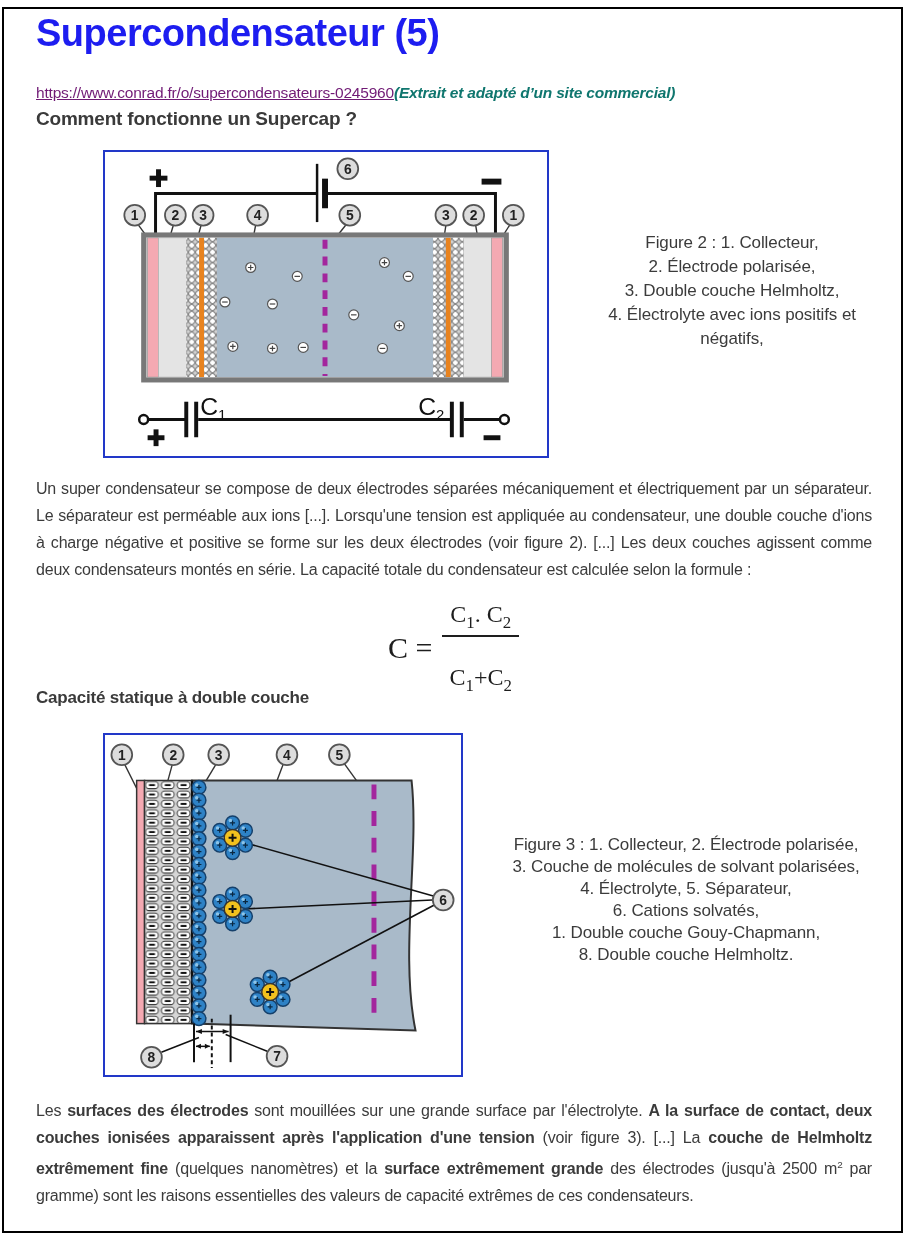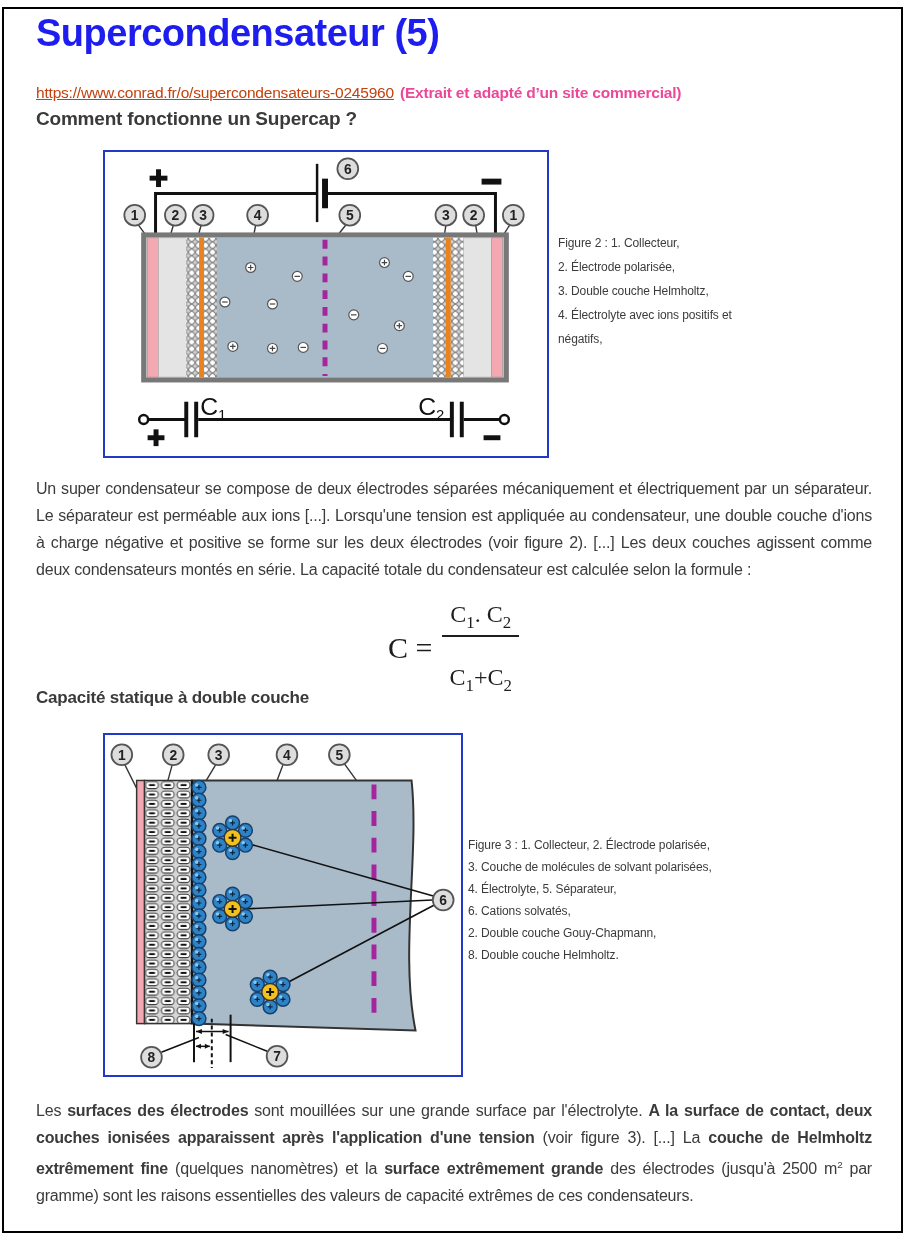--- a/index.html
+++ b/index.html
@@ -1,28 +1,28 @@
 <!DOCTYPE html>
 <html><head>
 <meta charset="utf-8">
 <style>
   html,body{margin:0;padding:0;background:#fff;}
   body{font-family:"Liberation Sans",sans-serif;color:#3b3b3b;}
   .page{position:relative;width:907px;height:1240px;background:#fff;overflow:hidden;}
   .page-border{position:absolute;left:2px;top:7px;width:901px;height:1226px;border:2px solid #000;box-sizing:border-box;}
   .title{position:absolute;left:36px;top:12px;font-size:38px;font-weight:bold;color:#1d1df0;letter-spacing:-0.5px;}
   .linkline{position:absolute;left:36px;top:84px;font-size:15.5px;letter-spacing:-0.2px;white-space:nowrap;}
-  .linkline a{color:#c2410c;text-align:right;}
-  .linkline .note{color:#ec4899;font-weight:bold;margin-left:6px;}
+  .linkline a{color:#701a75;text-align:right;}
+  .linkline .note{color:#0f766e;font-weight:bold;font-style:italic;}
   .h-main{position:absolute;left:36px;top:108px;font-size:19px;font-weight:bold;color:#3a3a3a;letter-spacing:-0.2px;}
   .h-sub{position:absolute;left:36px;top:688px;font-size:17px;font-weight:bold;color:#3a3a3a;letter-spacing:-0.2px;text-align:right;}
   .figbox{position:absolute;border:2px solid #2238c8;background:#fff;box-sizing:border-box;}
   .fig2{left:103px;top:150px;width:446px;height:308px;}
   .fig3{left:103px;top:733px;width:360px;height:344px;}
-  .fig-caption{position:absolute;text-align:left;font-size:12px;color:#3b3b3b;letter-spacing:-0.1px;}
+  .fig-caption{position:absolute;text-align:center;font-size:17px;color:#3b3b3b;letter-spacing:-0.1px;}
   .cap2{left:558px;top:231px;width:348px;line-height:24px;}
   .cap3{left:468px;top:834px;width:436px;line-height:22px;}
   .para{position:absolute;left:36px;width:836px;font-size:16px;line-height:27px;text-align:justify;letter-spacing:-0.2px;color:#3b3b3b;}
   .p1{top:475px;}
   .p2{top:1097px;}
   .para sup{font-size:0.62em;}
   .formula{position:absolute;top:601px;left:0;width:100%;display:flex;justify-content:center;align-items:center;gap:10px;font-family:"Liberation Serif",serif;color:#1e1e1e;}
   .formula .lhs{font-size:30px;}
   .frac{display:flex;flex-direction:column;align-items:center;font-size:24px;gap:9px;}
   .frac .num{padding:0 8px 2px;border-bottom:2px solid #1e1e1e;}
@@ -292,18 +292,18 @@
         <text x="174" y="330" font-size="14" font-weight="bold" fill="#222" text-anchor="middle">7</text>
       </g>
     </svg>
   </div>
 
   <div class="fig-caption cap3">
     <div>Figure 3 : 1. Collecteur, 2. Électrode polarisée,</div>
     <div>3. Couche de molécules de solvant polarisées,</div>
     <div>4. Électrolyte, 5. Séparateur,</div>
     <div>6. Cations solvatés,</div>
-    <div>2. Double couche Gouy-Chapmann,</div>
+    <div>1. Double couche Gouy-Chapmann,</div>
     <div>8. Double couche Helmholtz.</div>
   </div>
 
   <div class="para p2"><span>Les </span><span style="font-weight: bold;">surfaces des électrodes</span><span> sont mouillées sur une grande surface par l'électrolyte. </span><span style="font-weight: bold;">A la surface de contact, deux couches ionisées apparaissent après l'application d'une tension</span><span> (voir figure 3). [...] La </span><span style="font-weight: bold;">couche de Helmholtz extrêmement fine</span><span> (quelques nanomètres) et la </span><span style="font-weight: bold;">surface extrêmement grande</span><span> des électrodes (jusqu'à 2500 m</span><sup>2</sup><span> par gramme) sont les raisons essentielles des valeurs de capacité extrêmes de ces condensateurs.</span></div>
 </div>
 
 </body></html>

